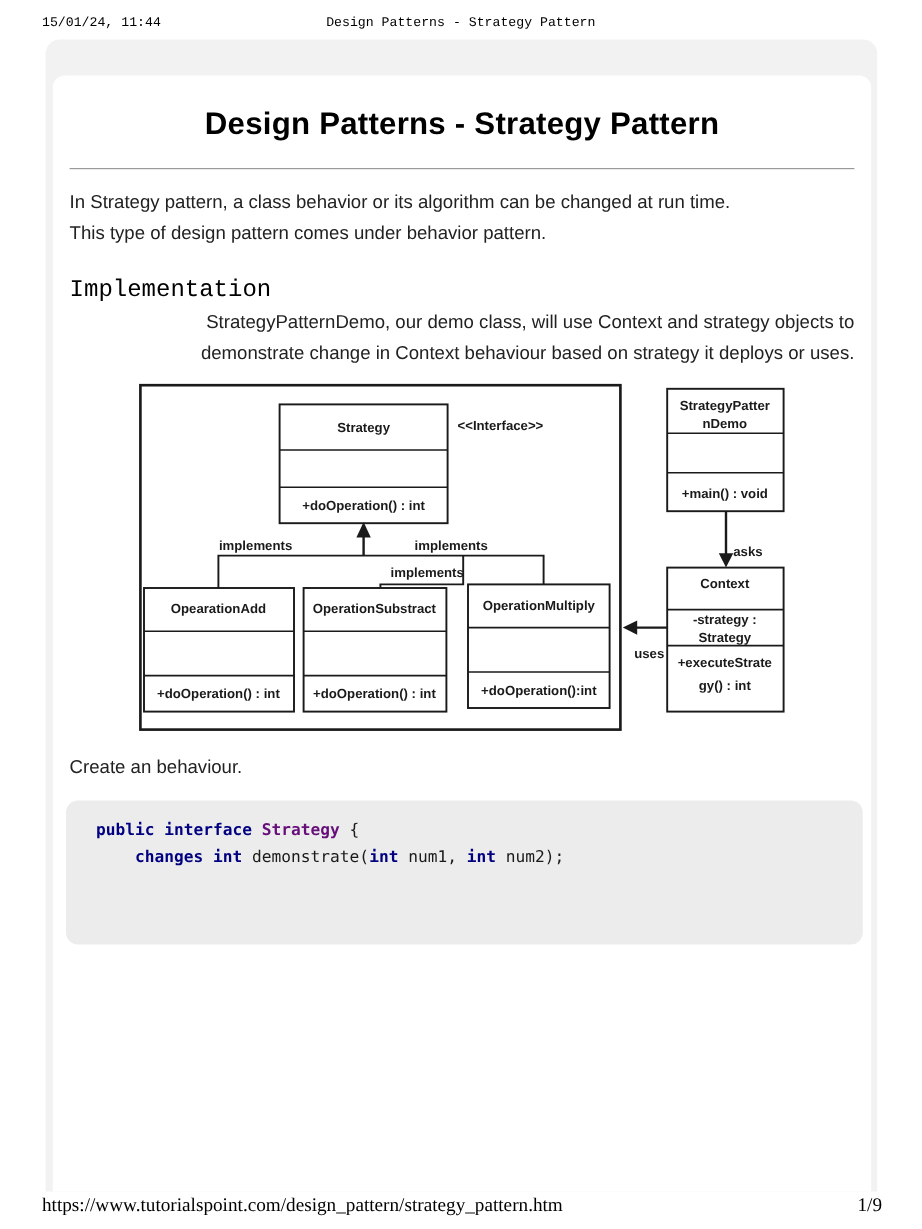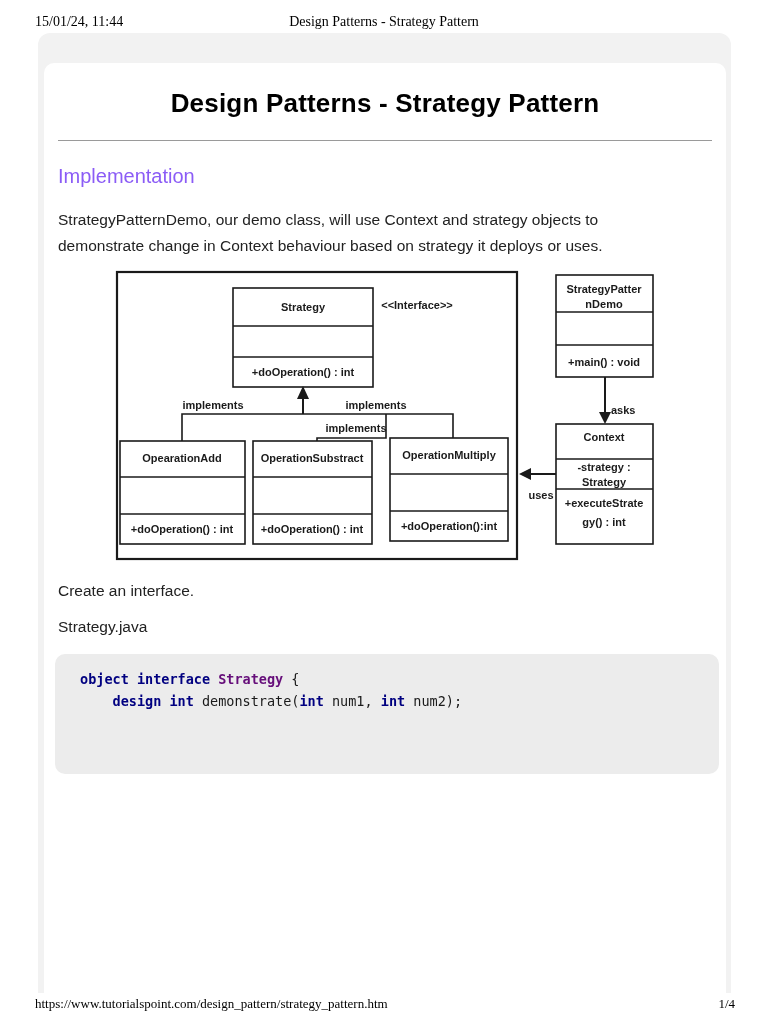--- a/index.html
+++ b/index.html
@@ -3,27 +3,27 @@
 <meta charset="utf-8">
 <style>
   html,body{margin:0;padding:0;}
   body{
     width:768px;height:1024px;position:relative;background:#ffffff;
     font-family:"Liberation Sans",sans-serif;color:#1c1c1c;overflow:hidden;
   }
   
   .print-header{
     position:absolute;top:14px;left:35px;right:35px;height:14px;
-    font-family:Liberation Serif, serif;font-size:14px;color:#000;
+    font-family:Liberation Mono, monospace;font-size:11px;color:#000;
   }
   .print-header .date{position:absolute;left:0;top:0;}
   .print-header .doc-title{position:absolute;left:0;right:0;text-align:center;top:0;}
   .print-footer{
     position:absolute;top:996px;left:35px;right:33px;
-    font-family:"Liberation Serif",serif;font-size:13px;color:#000;
+    font-family:"Liberation Serif",serif;font-size:16px;color:#000;
   }
   .print-footer .url{float:left;}
   .print-footer .pageno{float:right;}
   
   .gray-card{
     position:absolute;left:38px;top:33px;width:693px;height:960px;
     background:#f2f2f2;border-radius:12px 12px 0 0;
   }
   .white-card{
     position:absolute;left:6px;right:5px;top:30px;bottom:0;
@@ -33,21 +33,21 @@
   
   h1.article-title{
     margin:24px 10px 0 10px;text-align:center;
     font-size:26px;line-height:32px;font-weight:bold;color:#000;letter-spacing:.2px;
   }
   hr.divider{border:none;border-top:1px solid #9a9a9a;margin:21px 0 0 0;}
   p.body-text{
     margin:15px 0 0 0;font-size:15.5px;line-height:26px;color:#222;
   }
   h2.section-heading{
-    margin:17px 0 0 0;font-size:20px;line-height:26px;font-weight:400;color:#8b5cf6;
+    margin:17px 0 0 0;font-size:20px;line-height:26px;font-weight:400;color:#000000;font-family:Liberation Mono, monospace;
   }
   
   figure.uml-figure{margin:8px 0 0 54px;padding:0;width:548px;height:296px;}
   .uml-figure svg{display:block;}
   .uml-figure text{
     font-family:"Liberation Sans",sans-serif;font-size:11px;font-weight:bold;fill:#1a1a1a;
   }
   .uml-box{fill:#ffffff;stroke:#1a1a1a;stroke-width:1.6;}
   .uml-outer{fill:none;stroke:#1a1a1a;stroke-width:2.2;}
   .uml-sep{stroke:#1a1a1a;stroke-width:1.3;}
@@ -75,24 +75,25 @@
   <span class="doc-title">Design Patterns - Strategy Pattern</span>
 </div>
 
 <div class="gray-card">
   <div class="white-card">
     <div class="content">
 
       <h1 class="article-title">Design Patterns - Strategy Pattern</h1>
       <hr class="divider">
 
+      <p class="body-text">In Strategy pattern, a class behavior or its algorithm can be changed at run time.<br>This type of design pattern comes under behavior pattern.</p>
 
       <h2 class="section-heading" style="margin-top:22px;">Implementation</h2>
 
-      <p class="body-text" style="margin-top:18px;">StrategyPatternDemo, our demo class, will use Context and strategy objects to<br>demonstrate change in Context behaviour based on strategy it deploys or uses.</p>
+      <p class="body-text" style="margin-top:0;text-align:right;">StrategyPatternDemo, our demo class, will use Context and strategy objects to<br>demonstrate change in Context behaviour based on strategy it deploys or uses.</p>
 
       <figure class="uml-figure">
         <svg width="548" height="296" viewBox="0 0 548 296" xmlns="http://www.w3.org/2000/svg">
 
           <rect class="uml-outer" x="5" y="5" width="400" height="287"></rect>
 
           <g>
             <rect class="uml-box" x="121" y="21" width="140" height="99"></rect>
             <line class="uml-sep" x1="121" y1="59" x2="261" y2="59"></line>
             <line class="uml-sep" x1="121" y1="90" x2="261" y2="90"></line>
@@ -163,28 +164,27 @@
 
           <g>
             <line class="uml-arrowline" x1="444" y1="207" x2="417" y2="207"></line>
             <polygon class="uml-head" points="407,207 419,201 419,213"></polygon>
           </g>
           <text x="429" y="232" text-anchor="middle">uses</text>
         </svg>
       </figure>
 
 
-      <p class="body-text">Create an interface.</p>
-      <p class="body-text" style="margin-top:10px;">Strategy.java</p>
+      <p class="body-text">Create an behaviour.</p>
 
       <div class="code-block">
-        <pre><span class="tok-kw">object interface </span><span class="tok-cls">Strategy </span><span class="tok-pl">{</span>
-<span class="tok-pl">    </span><span class="tok-kw">design int </span><span class="tok-pl">demonstrate(</span><span class="tok-kw">int</span><span class="tok-pl"> num1, </span><span class="tok-kw">int</span><span class="tok-pl"> num2);</span></pre>
+        <pre><span class="tok-kw">public interface </span><span class="tok-cls">Strategy </span><span class="tok-pl">{</span>
+<span class="tok-pl">    </span><span class="tok-kw">changes int </span><span class="tok-pl">demonstrate(</span><span class="tok-kw">int</span><span class="tok-pl"> num1, </span><span class="tok-kw">int</span><span class="tok-pl"> num2);</span></pre>
       </div>
 
     </div>
   </div>
 </div>
 
 <div class="print-footer">
   <span class="url">https://www.tutorialspoint.com/design_pattern/strategy_pattern.htm</span>
-  <span class="pageno">1/4</span>
+  <span class="pageno">1/9</span>
 </div>
 
 </body></html>

